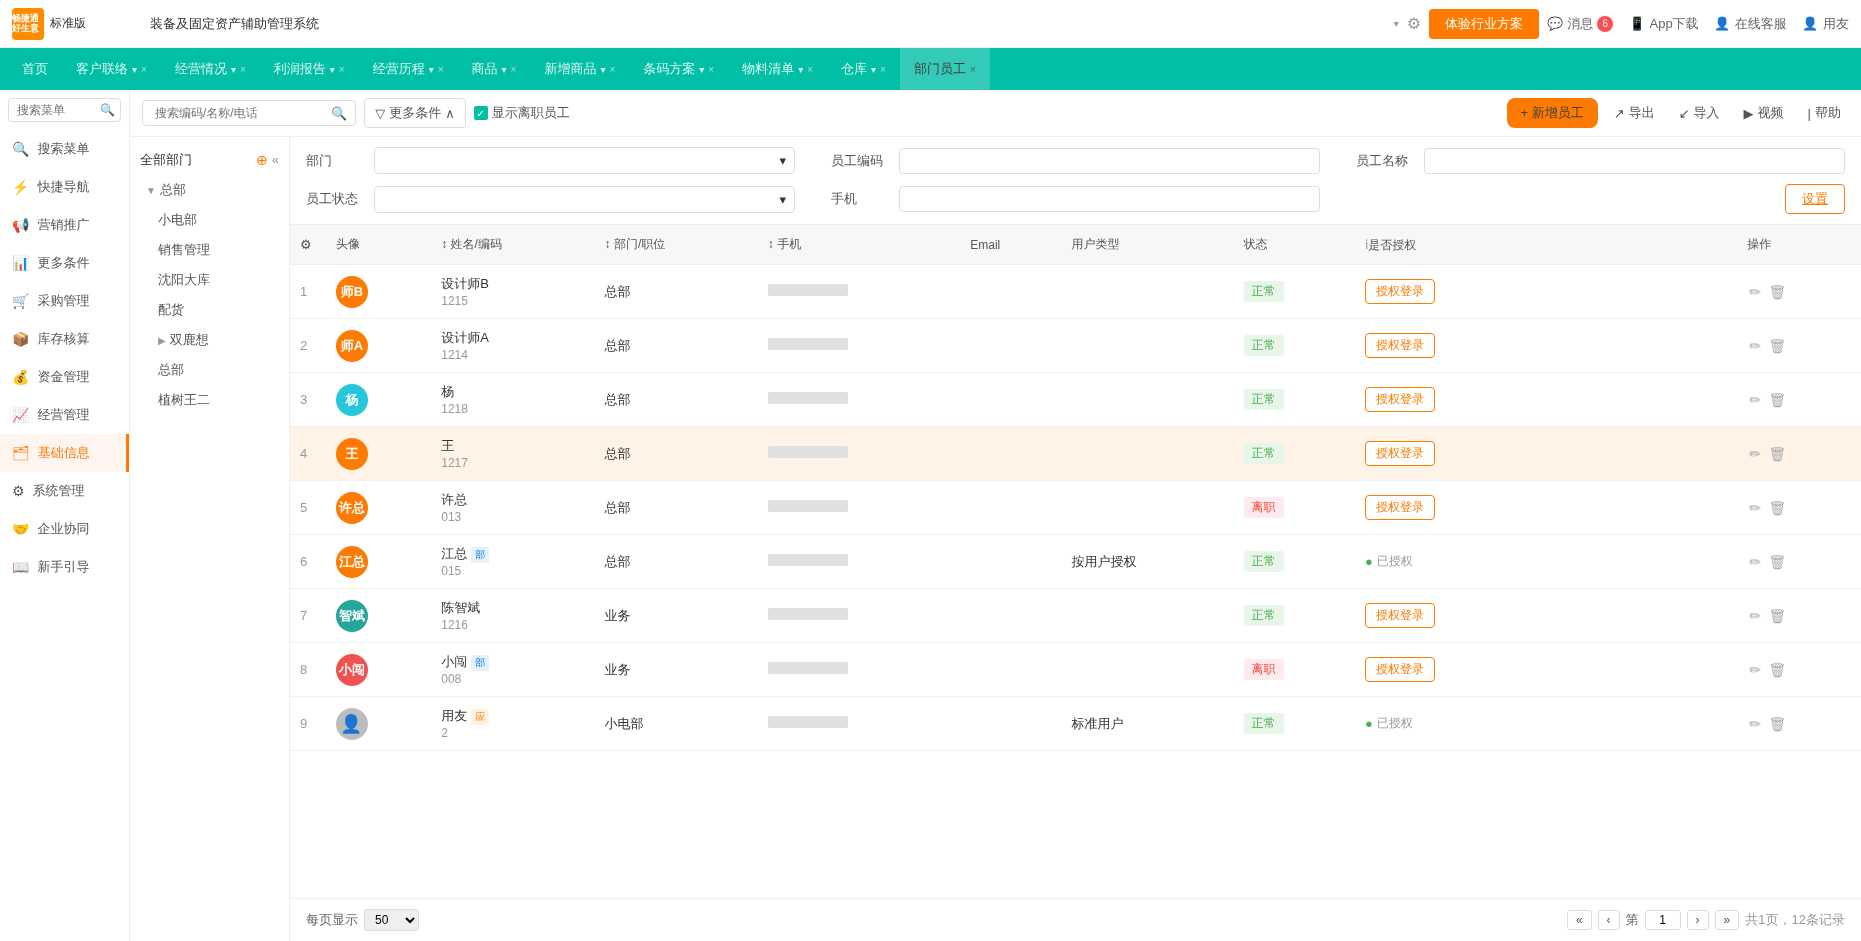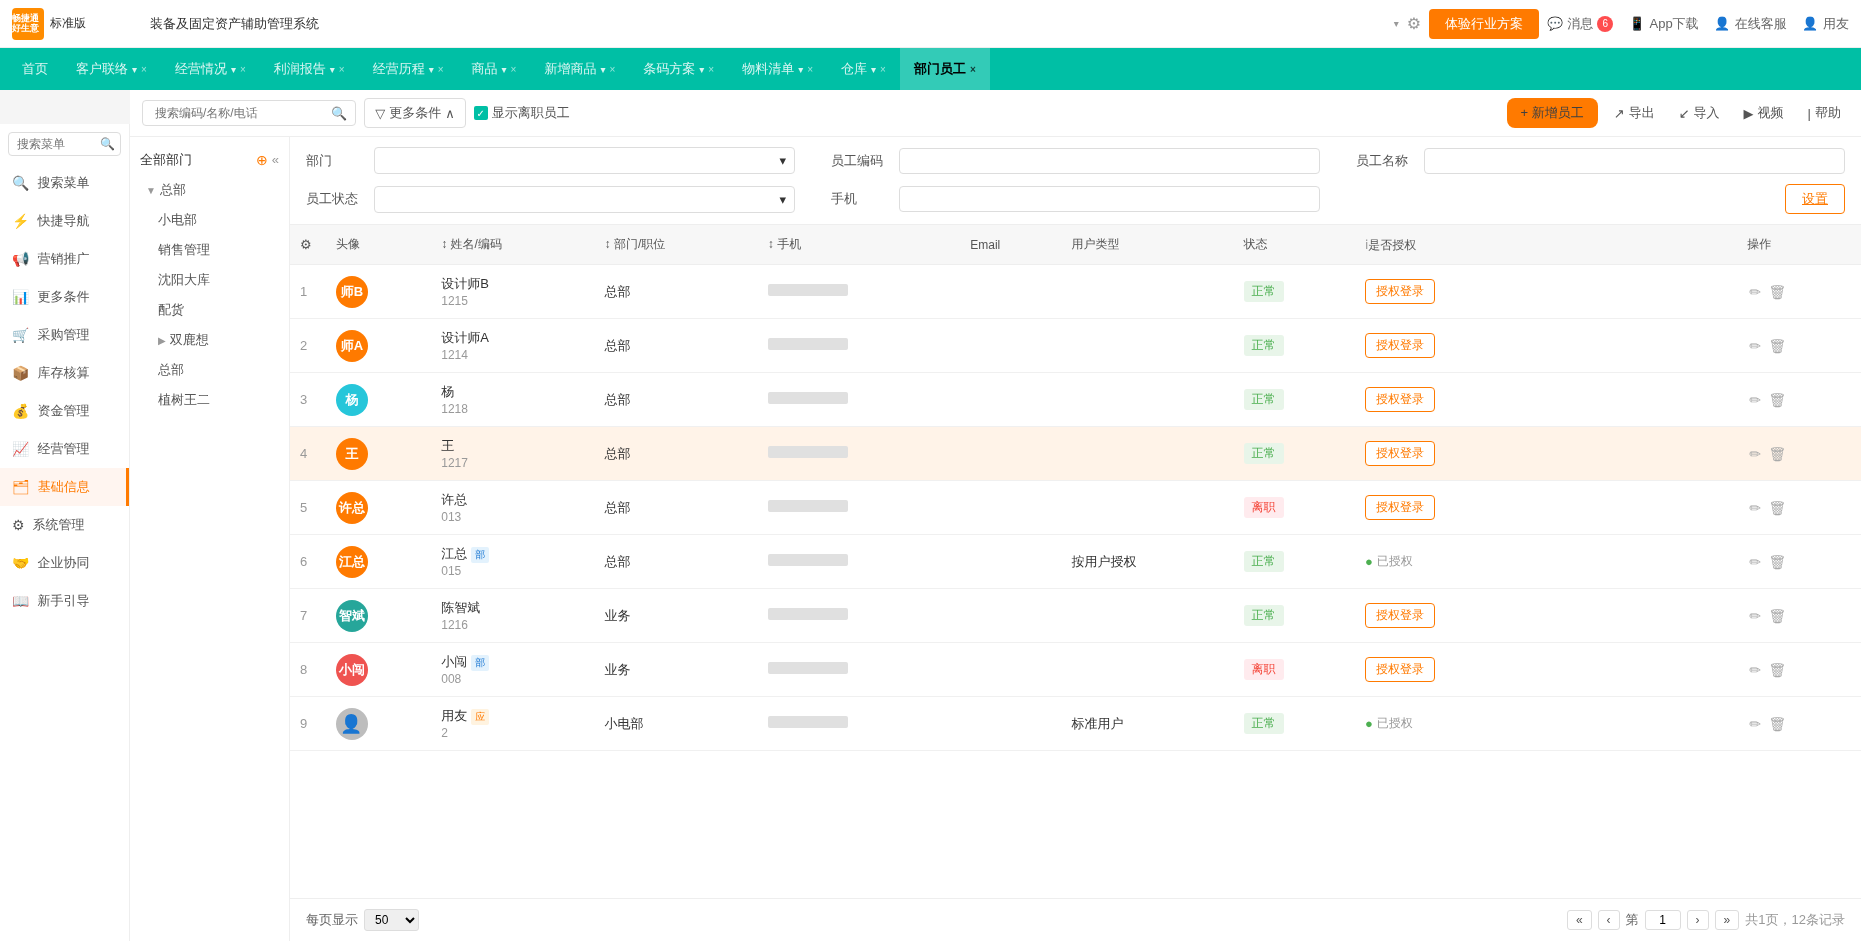--- a/index.html
+++ b/index.html
@@ -14,29 +14,29 @@
     .top-bar-actions { display: flex; align-items: center; gap: 16px; margin-left: auto; }
     .top-btn { display: flex; align-items: center; gap: 4px; color: #666; cursor: pointer; font-size: 12px; }
     .badge { background: #ff4d4f; color: white; border-radius: 50%; width: 16px; height: 16px; font-size: 10px; display: flex; align-items: center; justify-content: center; }
     .trial-btn { background: #ff7a00; color: white; border: none; border-radius: 4px; padding: 6px 16px; cursor: pointer; font-size: 13px; }
     .config-icon { color: #999; cursor: pointer; font-size: 16px; }
     .dropdown-arrow { font-size: 10px; color: #999; }
 
     
     .nav-tabs { display: flex; align-items: center; background: #00bfa5; height: 42px; padding: 0 8px; overflow: hidden; }
     .nav-tab { padding: 0 14px; height: 42px; display: flex; align-items: center; color: rgba(255,255,255,0.85); cursor: pointer; font-size: 13px; white-space: nowrap; gap: 4px; position: relative; }
-    .nav-tab.active { background: rgba(255,255,255,0.2); color: #000000; font-weight: 700; }
+    .nav-tab.active { background: rgba(255,255,255,0.2); color: #404040; font-weight: 400; }
     .nav-tab .close-x { font-size: 10px; opacity: 0.7; }
     .nav-tab .drop-arrow { font-size: 10px; }
 
     
     .main-layout { display: flex; height: calc(100vh - 90px); }
 
     
-    .sidebar { width: 130px; background: white; border-right: 1px solid #eee; display: flex; flex-direction: column; margin-top: 34px; }
+    .sidebar { width: 130px; background: white; border-right: 1px solid #eee; display: flex; flex-direction: column; }
     .sidebar-search { padding: 8px; position: relative; }
     .sidebar-search input { width: 100%; border: 1px solid #ddd; border-radius: 4px; padding: 4px 24px 4px 8px; font-size: 12px; outline: none; }
     .sidebar-search .search-icon { position: absolute; right: 14px; top: 50%; transform: translateY(-50%); color: #999; font-size: 12px; }
     .sidebar-nav { display: flex; flex-direction: column; }
     .sidebar-item { display: flex; align-items: center; gap: 8px; padding: 10px 12px; cursor: pointer; color: #555; font-size: 13px; }
     .sidebar-item.active { background: #fff5f0; color: #ff7a00; font-weight: 500; border-right: 3px solid #ff7a00; }
     .sidebar-item .item-icon { font-size: 14px; }
 
     
     .content-area { flex: 1; display: flex; flex-direction: column; overflow: hidden; }

